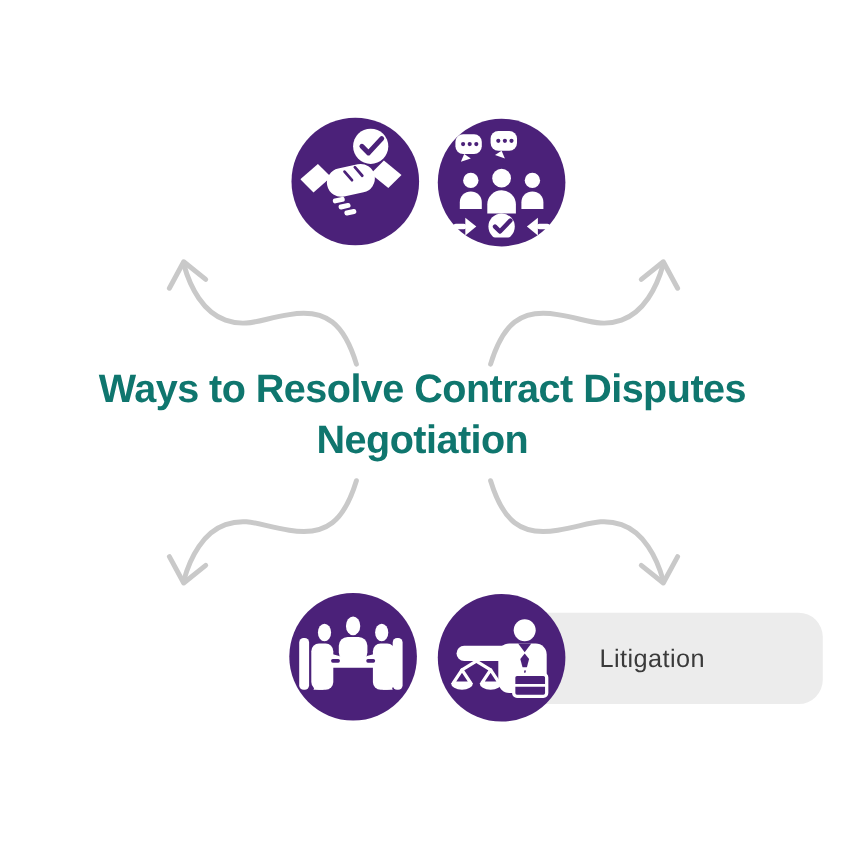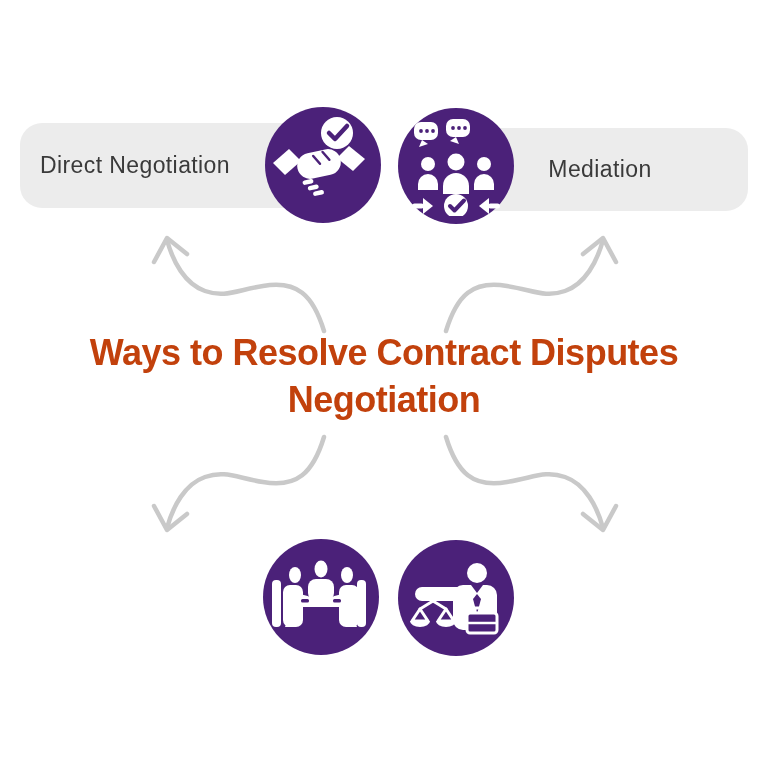--- a/index.html
+++ b/index.html
@@ -16,38 +16,35 @@
   }
   .node-circle{
     position:absolute;width:116px;height:116px;border-radius:50%;
     background:#4b2179;
   }
   .node-circle svg{position:absolute;left:8px;top:8px;}
   .arrows{position:absolute;left:0;top:0;pointer-events:none;}
   .title{
     position:absolute;left:0;top:329px;width:768px;text-align:center;
     font-weight:800;font-size:36px;line-height:47px;letter-spacing:-0.5px;
-    color:#c2410c;
+    color:#0f766e;
   }
 </style>
 </head>
 <body>
 
 <div class="canvas">
 
   <div class="title">
     <div>Ways to Resolve Contract Disputes</div>
     <div>Negotiation</div>
   </div>
 
-  <div class="pill" style="left:20px;top:123px;width:303px;height:85px;">
-    <span class="pill-label" style="left:115px;top:42px;">Direct Negotiation</span>
-  </div>
-  <div class="pill" style="left:450px;top:128px;width:298px;height:83px;">
-    <span class="pill-label" style="left:150px;top:41px;">Mediation</span>
+  <div class="pill" style="left:450px;top:557px;width:298px;height:83px;">
+    <span class="pill-label" style="left:143px;top:42px;">Litigation</span>
   </div>
 
   <svg class="arrows" width="768" height="768" viewBox="0 0 768 768">
     <g fill="none" stroke="#c9c9c9" stroke-width="4.5" stroke-linecap="round" stroke-linejoin="round">
       <g>
         <path d="M 324,331 C 313,295 297,280 263,286 C 237,290 225,298 205,291 C 185,284 173,262 167,240"></path>
         <path d="M 154,262 L 167,238 L 187,254"></path>
       </g>
       <g>
         <path d="M 446,331 C 457,295 473,280 507,286 C 533,290 545,298 565,291 C 585,284 597,262 603,240"></path>

